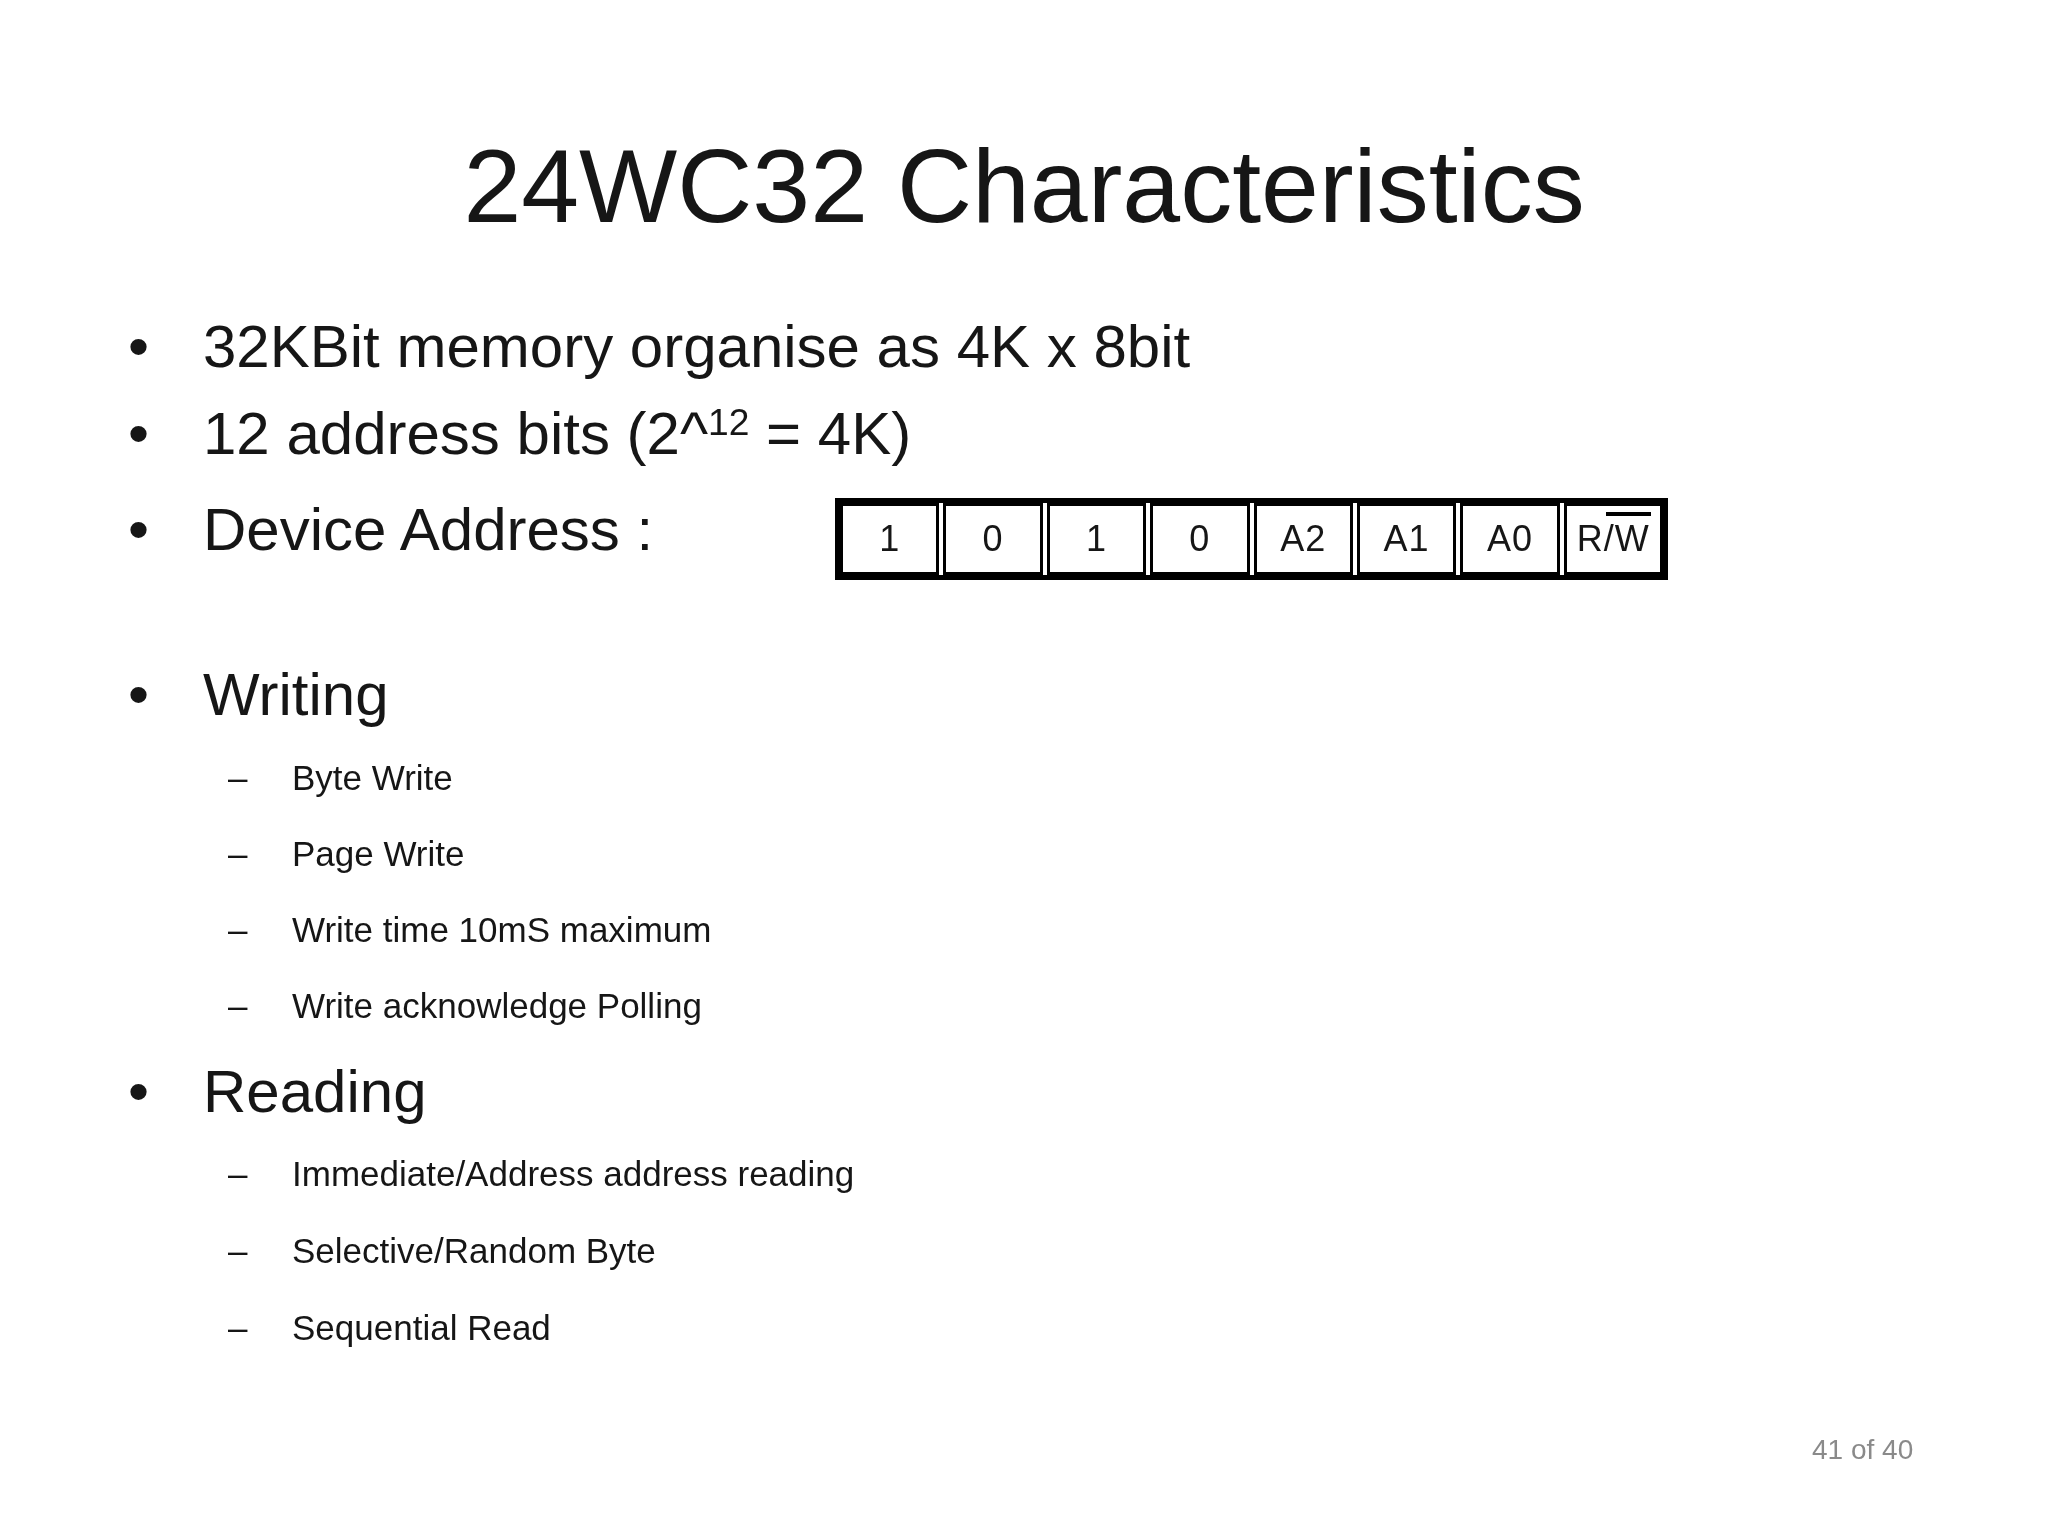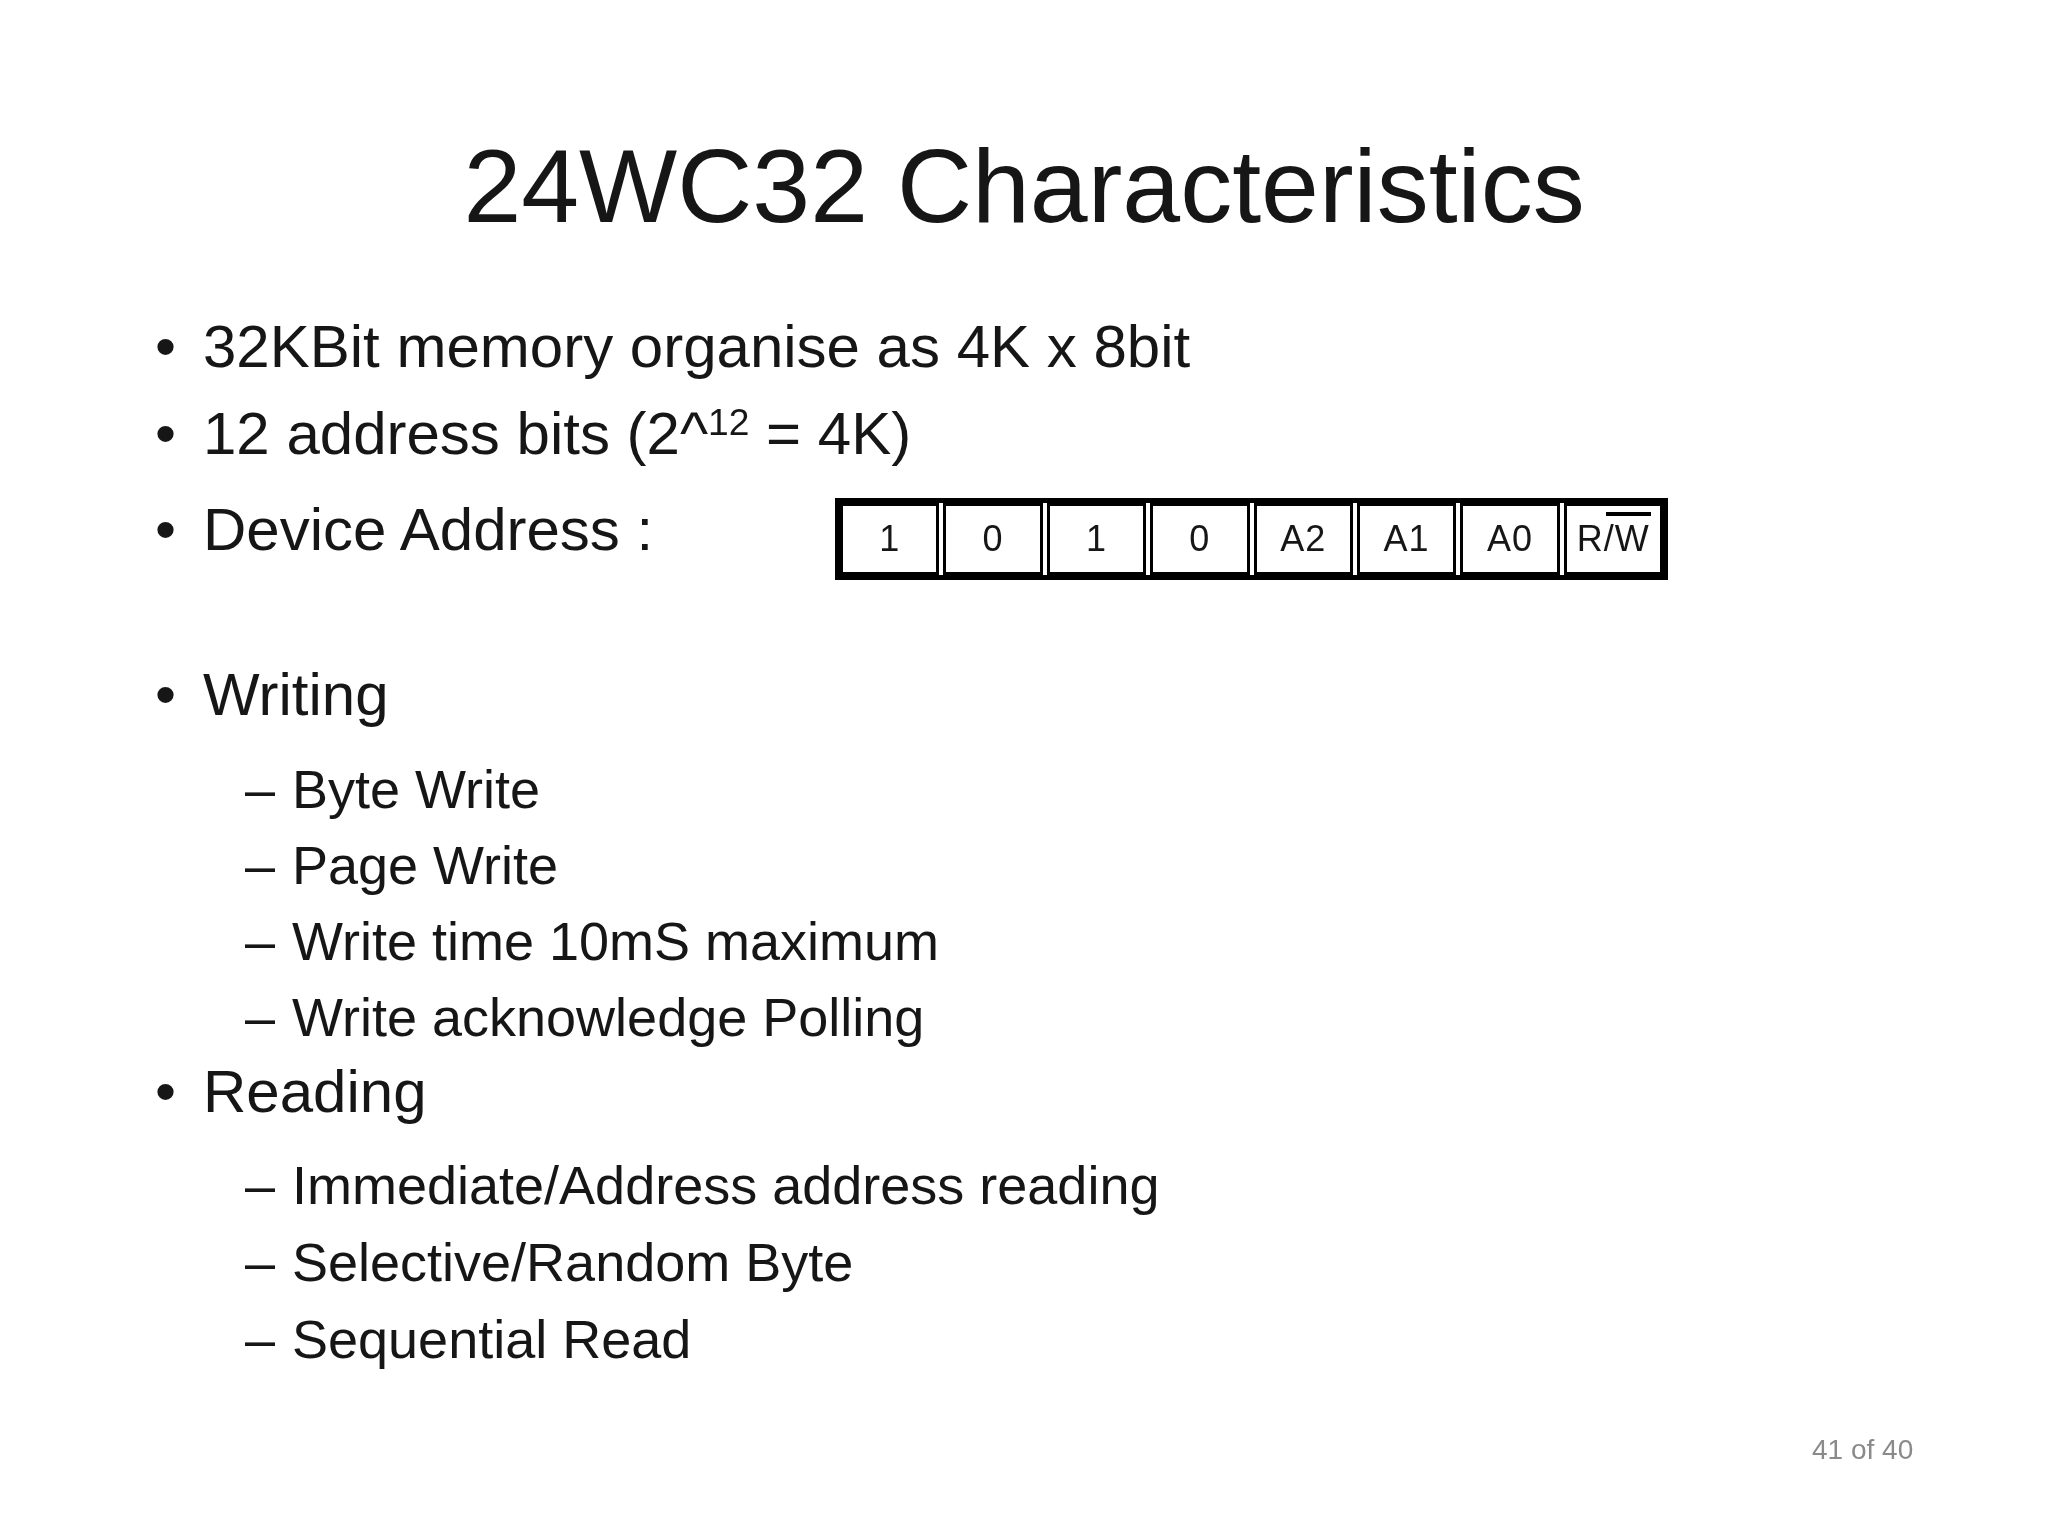--- a/index.html
+++ b/index.html
@@ -9,23 +9,23 @@
     background:#ffffff;
     overflow:hidden;
     font-family:"Liberation Sans", sans-serif;
     color:#161616;
   }
   .title{
     position:absolute;top:124px;left:0;width:100%;
     text-align:center;font-size:104px;line-height:1.2;
     white-space:nowrap;font-weight:400;
   }
-  .line{position:absolute;white-space:nowrap;line-height:1.2;text-align:center;}
+  .line{position:absolute;white-space:nowrap;line-height:1.2;}
   .l1{left:128px;font-size:60px;}
-  .l2{left:228px;font-size:54px;}
+  .l2{left:228px;font-size:35px;}
   .l1 .marker{display:inline-block;width:75px;}
   .l2 .marker{display:inline-block;width:64px;}
   .sup{font-size:0.62em;position:relative;top:-0.52em;}
   .da-table{
     position:absolute;left:835px;top:498px;width:833px;height:82px;
     display:flex;gap:4px;border:5px solid #000000;
     box-sizing:border-box;background:#ffffff;
   }
   .da-cell{
     flex:1;border:3px solid #000000;box-sizing:border-box;

